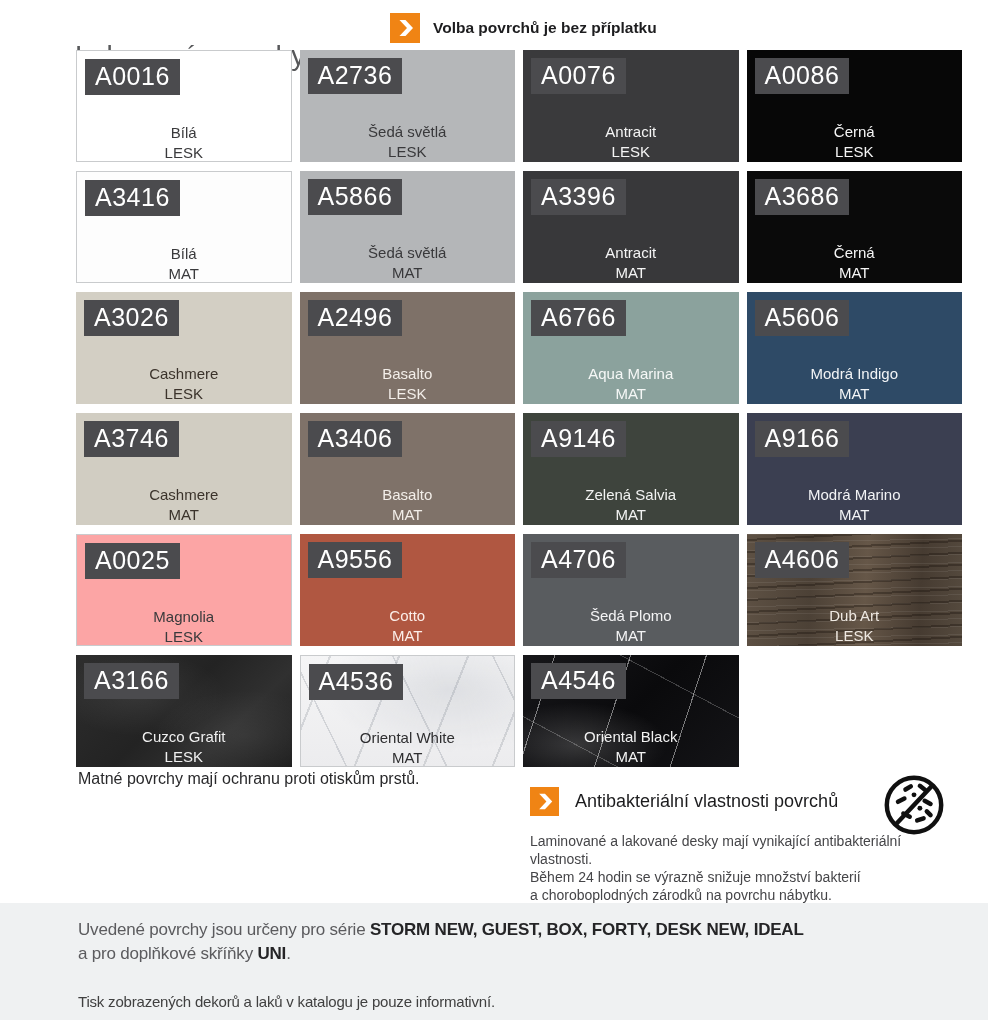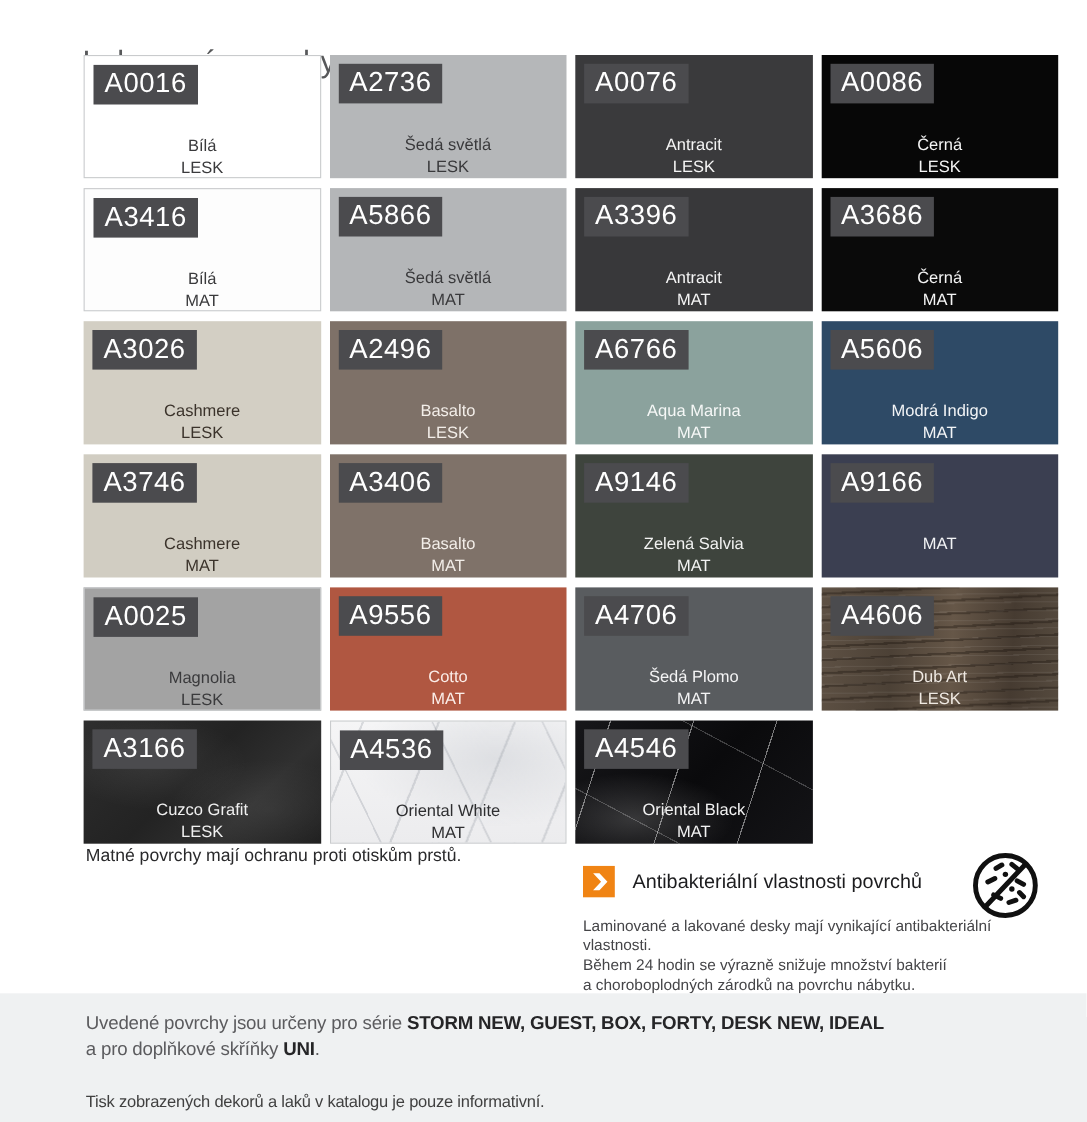--- a/index.html
+++ b/index.html
@@ -60,20 +60,27 @@
   .f-line b{color:#252527;font-weight:700;}
   .f-disclaimer{margin-top:24px !important;font-size:15px;color:#404040;letter-spacing:-.2px;}
 </style>
 </head>
 <body>
 
 <div class="page">
 
   <div class="page-title">Lakované povrchy</div>
 
+  <div class="header-note">
+    <svg class="chev-box" viewBox="0 0 30 30">
+      <rect x="0" y="0" width="30" height="30" fill="var(--accent)"></rect>
+      <path d="M9.5 7 L15.5 7 L23 15 L15.5 23 L9.5 23 L17 15 Z" fill="#ffffff"></path>
+    </svg>
+    <span class="note-text">Volba povrchů je bez příplatku</span>
+  </div>
 
   <div class="grid">
     <div class="tile bordered" style="background: rgb(255, 255, 255); color: rgb(58, 58, 60);">
       <span class="chip">A0016</span>
       <div class="tile-text">
         <div class="t-name">Bílá</div>
         <div class="t-finish">LESK</div>
       </div>
     </div>
 
@@ -185,25 +192,26 @@
       <span class="chip">A9146</span>
       <div class="tile-text">
         <div class="t-name">Zelená Salvia</div>
         <div class="t-finish">MAT</div>
       </div>
     </div>
 
     <div class="tile" style="background: rgb(59, 63, 81); color: rgb(242, 243, 245);">
       <span class="chip">A9166</span>
       <div class="tile-text">
-        <div class="t-finish">MAT</div>
-      </div>
-    </div>
-
-    <div class="tile bordered" style="background: #a3a3a3; color: rgb(58, 58, 60);">
+        <div class="t-name">Modrá Marino</div>
+        <div class="t-finish">MAT</div>
+      </div>
+    </div>
+
+    <div class="tile bordered" style="background: #fca5a5; color: rgb(58, 58, 60);">
       <span class="chip">A0025</span>
       <div class="tile-text">
         <div class="t-name">Magnolia</div>
         <div class="t-finish">LESK</div>
       </div>
     </div>
 
     <div class="tile" style="background: rgb(176, 87, 65); color: rgb(251, 238, 233);">
       <span class="chip">A9556</span>
       <div class="tile-text">

